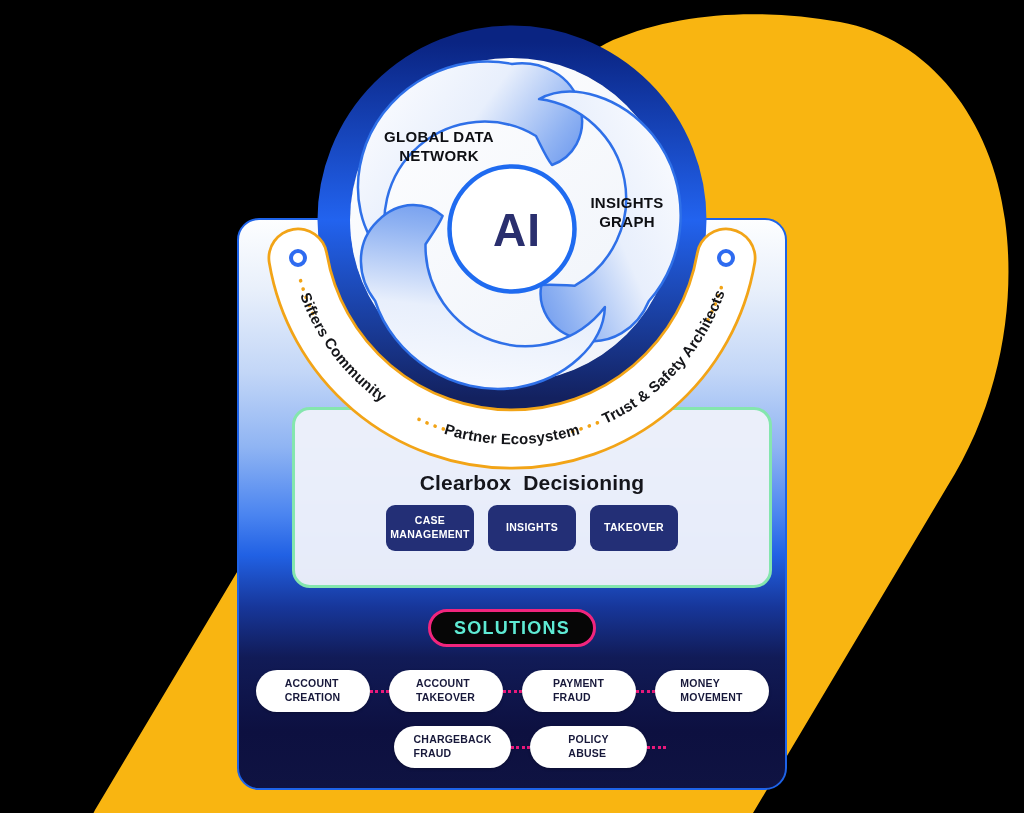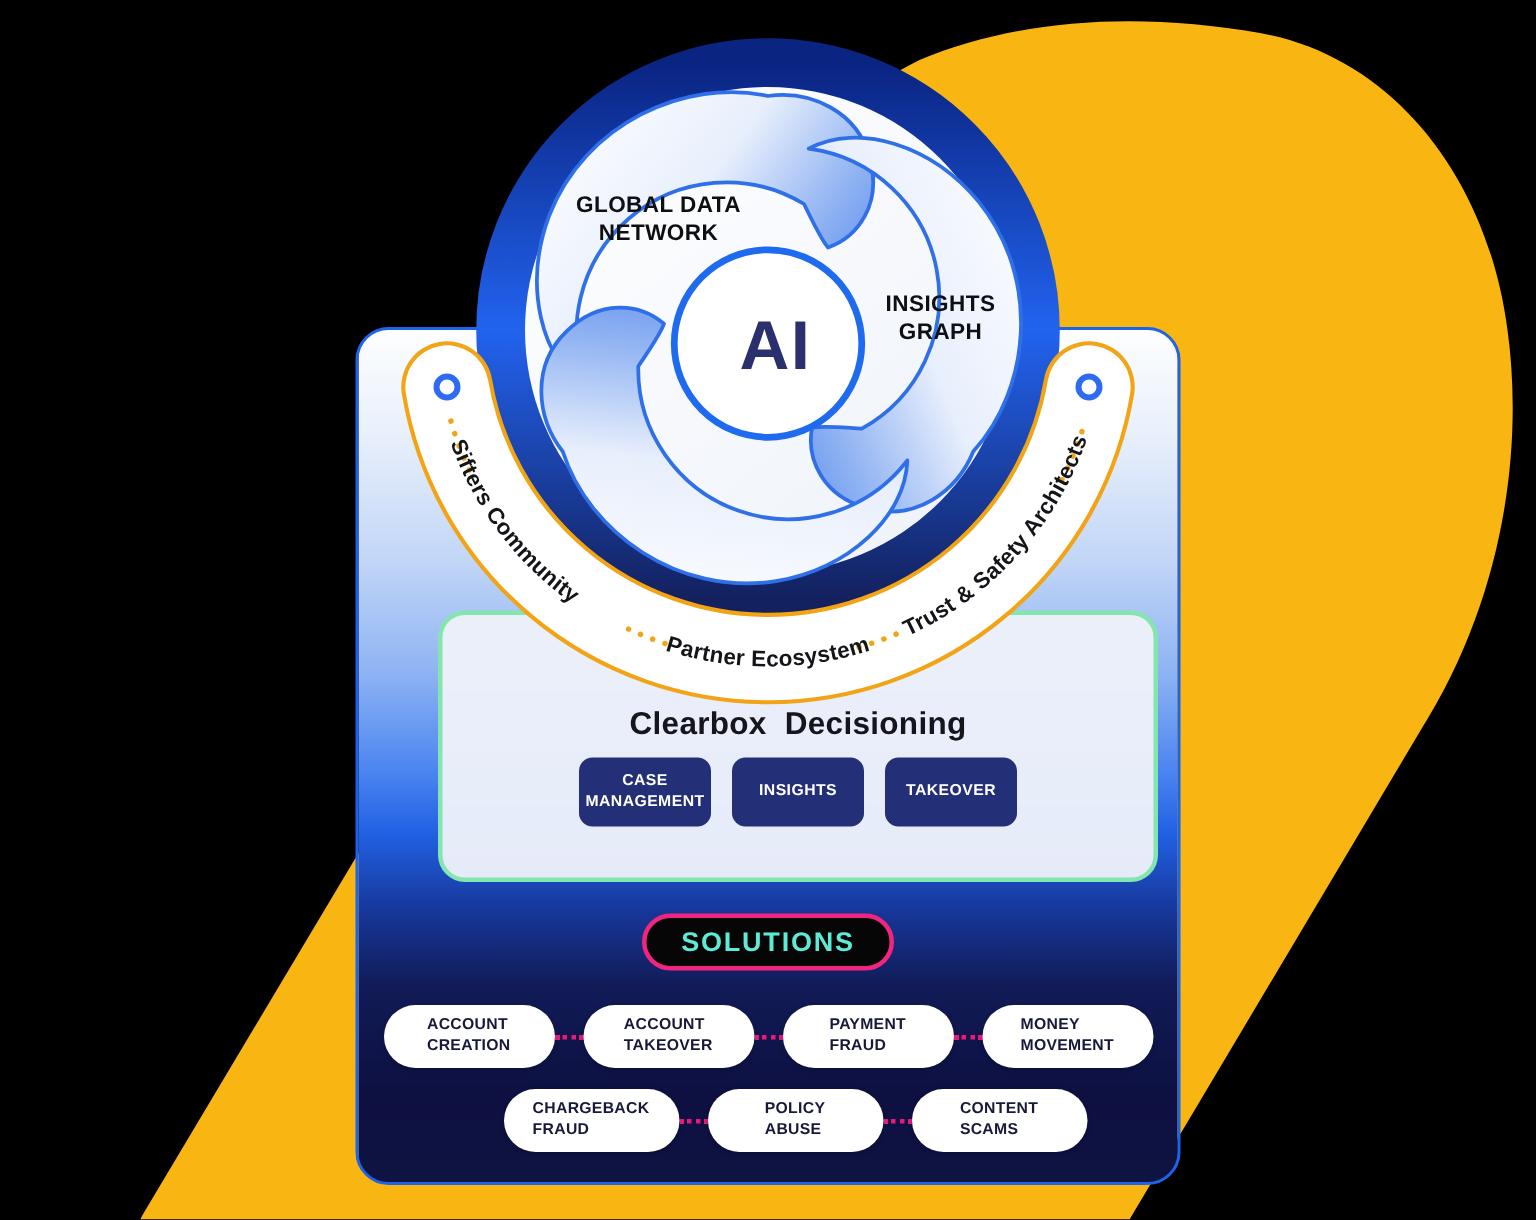--- a/index.html
+++ b/index.html
@@ -99,22 +99,20 @@
 MOVEMENT</div>
     </div>
 
     <div class="pill-row r2">
       <div class="pill multiline">CHARGEBACK
 FRAUD</div>
       <div class="dots-connector"></div>
       <div class="pill multiline">POLICY
 ABUSE</div>
       <div class="dots-connector"></div>
-      <div class="pill multiline">CONTENT
-SCAMS</div>
     </div>
   </div>
 
   <svg id="hub-layer" width="1024" height="813" viewBox="0 0 1024 813">
     <defs>
       <linearGradient id="ringGrad" x1="0" y1="0" x2="0" y2="1">
         <stop offset="0" stop-color="#0A2482"></stop>
         <stop offset="0.5" stop-color="#2263EF"></stop>
         <stop offset="1" stop-color="#13215F"></stop>
       </linearGradient>

